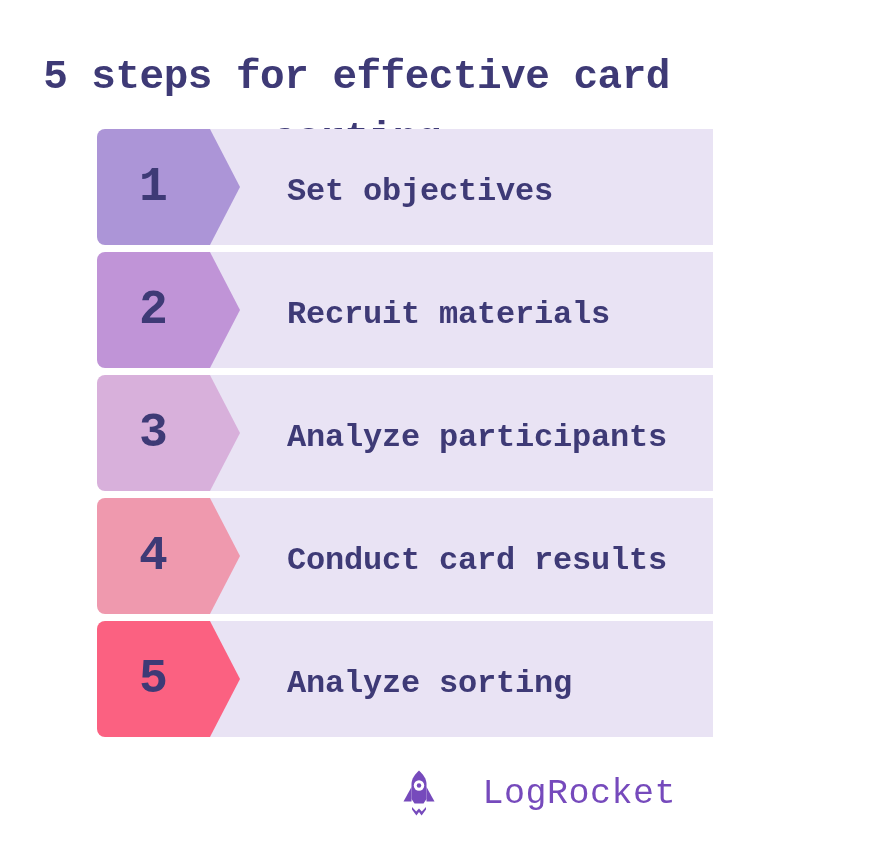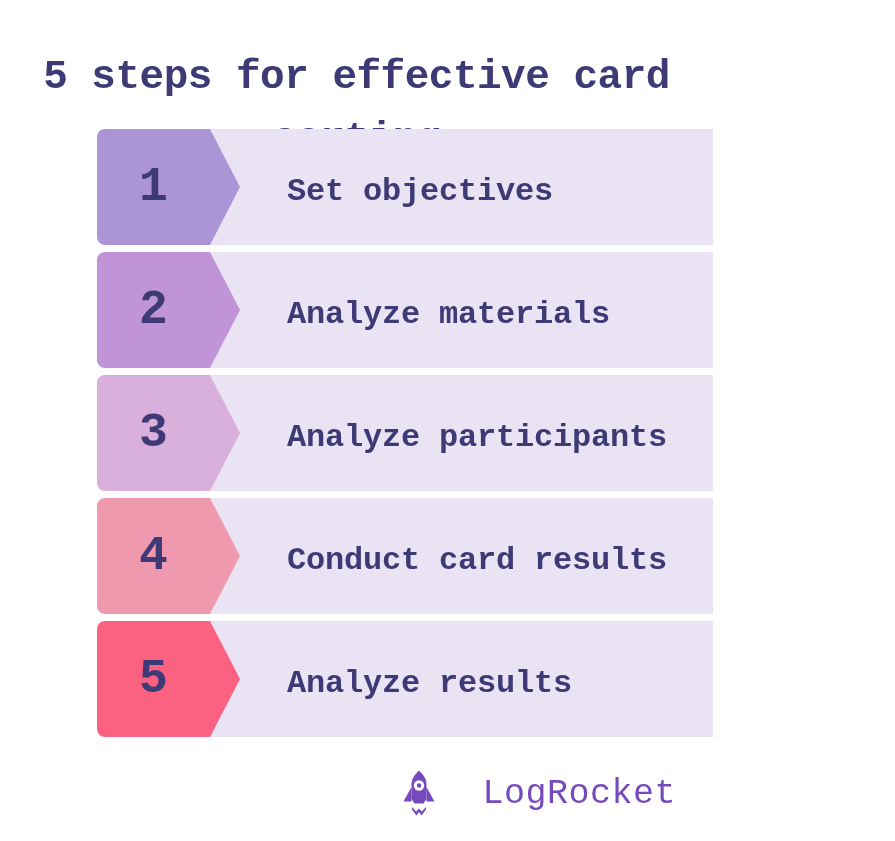--- a/index.html
+++ b/index.html
@@ -100,42 +100,42 @@
       <div class="arrow" style="background: rgb(172, 149, 215);">
         <span class="num">1</span>
       </div>
       <div class="label">Set objectives</div>
     </div>
 
     <div class="row">
       <div class="arrow" style="background: rgb(192, 148, 215);">
         <span class="num">2</span>
       </div>
-      <div class="label">Analyze materials</div>
+      <div class="label">Recruit materials</div>
     </div>
 
     <div class="row">
       <div class="arrow" style="background: rgb(216, 176, 219);">
         <span class="num">3</span>
       </div>
       <div class="label">Analyze participants</div>
     </div>
 
     <div class="row">
       <div class="arrow" style="background: rgb(239, 153, 174);">
         <span class="num">4</span>
       </div>
       <div class="label">Conduct card results</div>
     </div>
 
     <div class="row">
       <div class="arrow" style="background: rgb(251, 97, 129);">
         <span class="num">5</span>
       </div>
-      <div class="label">Analyze results</div>
+      <div class="label">Analyze sorting</div>
     </div>
 
   </div>
 
   <div class="logo">
     <span style="display:inline-flex;">
       <svg width="40" height="48" viewBox="0 0 40 48" aria-hidden="true">
         <g fill="currentColor">
           <path d="M12.5 17 L4.5 31.5 L12.5 31.5 Z"></path>
           <path d="M27.5 17 L35.5 31.5 L27.5 31.5 Z"></path>

